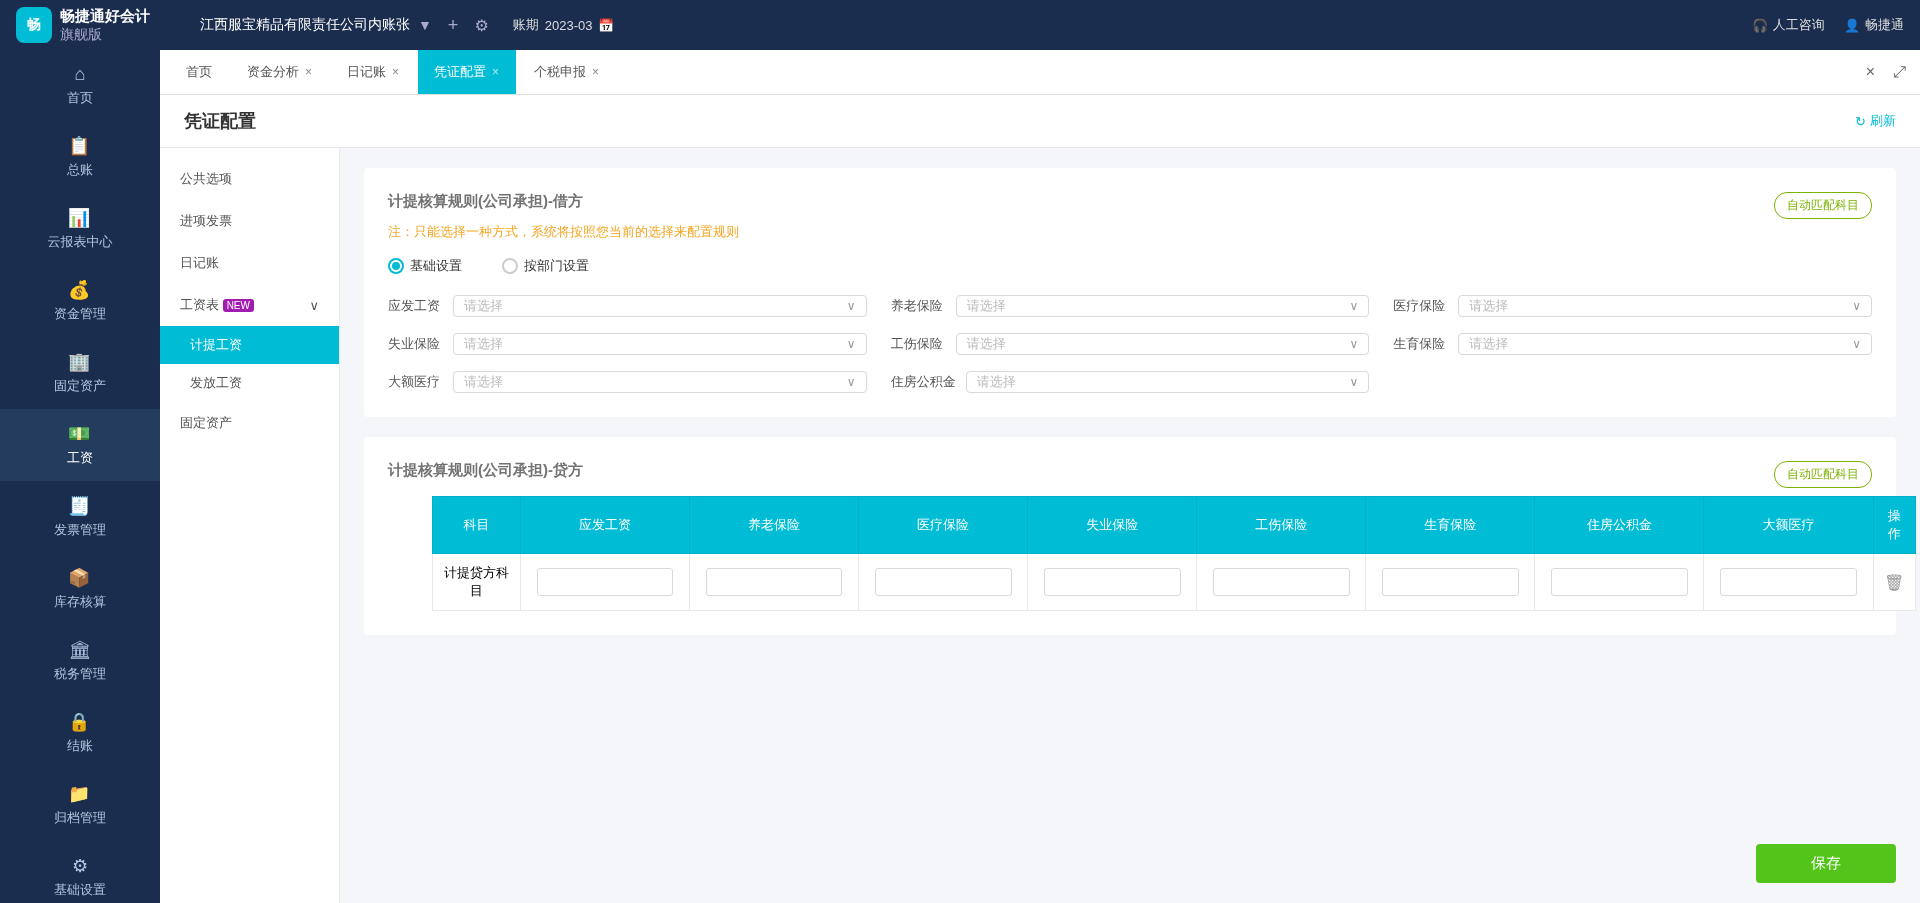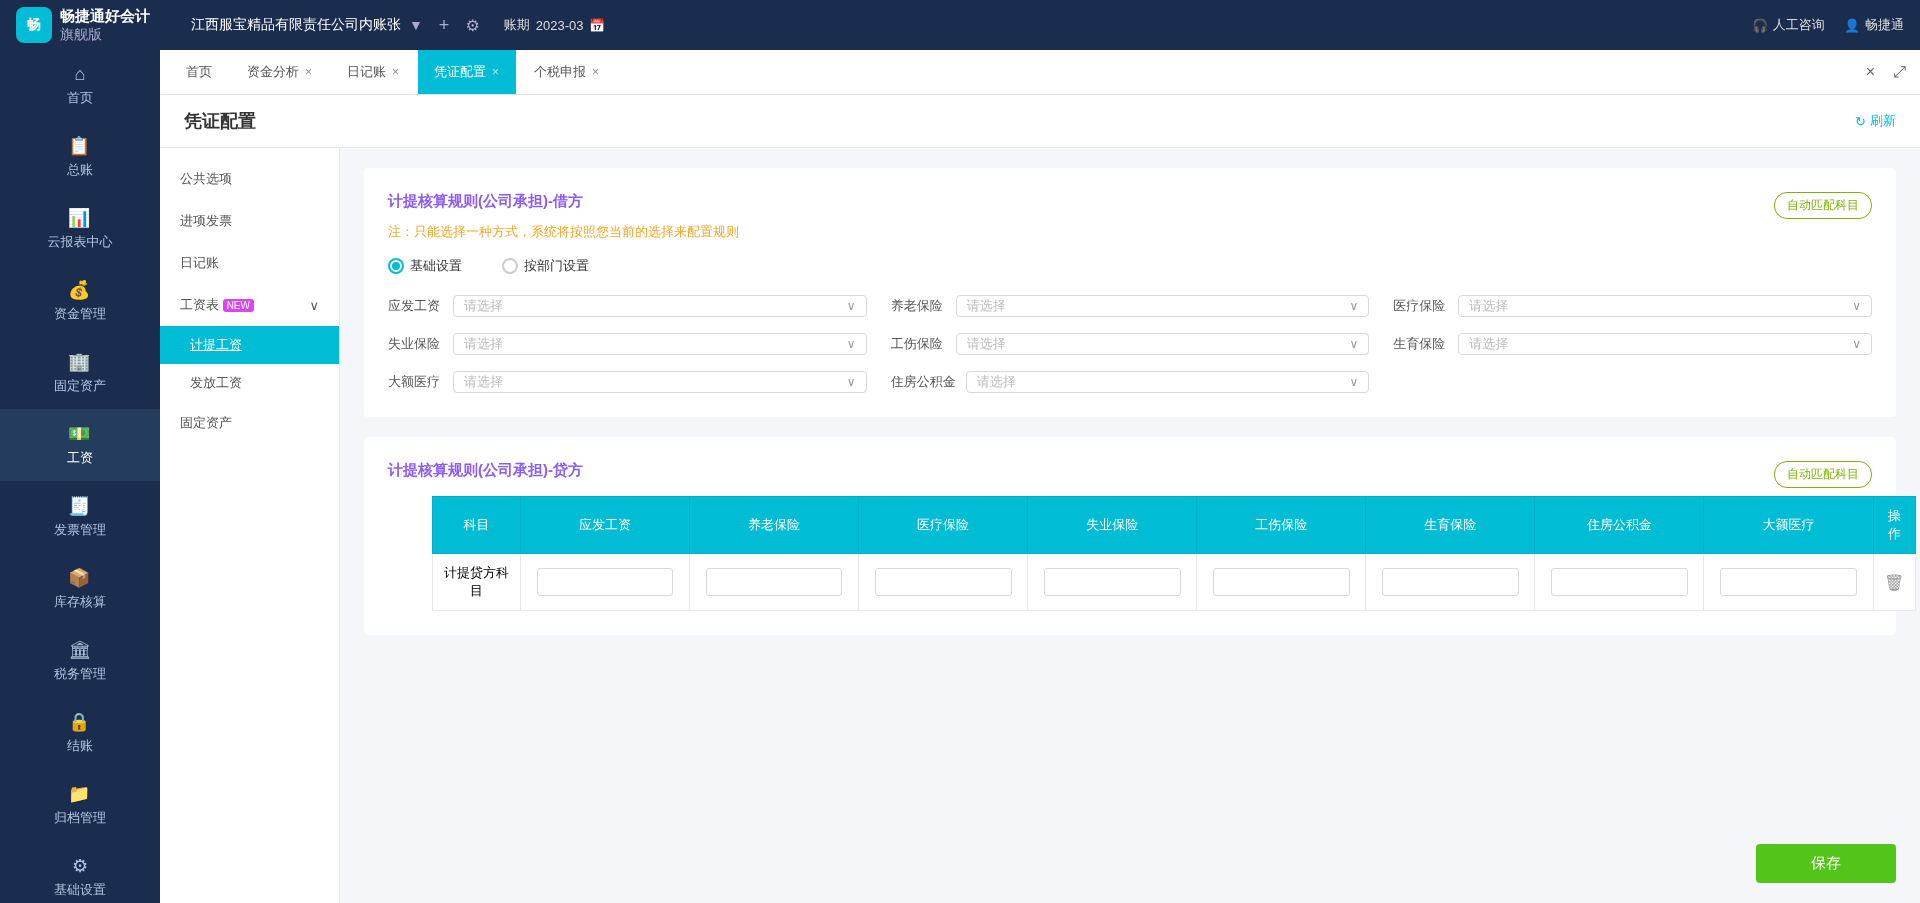--- a/index.html
+++ b/index.html
@@ -17,21 +17,21 @@
     .logo-area {
       display: flex; align-items: center; gap: 8px; min-width: 160px;
     }
     .logo-icon {
       width: 36px; height: 36px; background: #00bcd4; border-radius: 8px;
       display: flex; align-items: center; justify-content: center; color: white; font-size: 14px; font-weight: bold;
     }
     .logo-text { color: white; font-size: 15px; font-weight: bold; }
     .logo-sub { color: #aac; font-size: 14px; }
     .header-company {
-      color: white; font-size: 14px; margin-left: 15px; flex: 1;
+      color: white; font-size: 14px; margin-left: 24px; flex: 1;
       display: flex; align-items: center; gap: 8px;
     }
     .header-company span.arrow { color: #aac; }
     .header-actions {
       display: flex; align-items: center; gap: 20px; color: white; font-size: 13px;
     }
     .header-btn {
       display: flex; align-items: center; gap: 4px; cursor: pointer; color: #ddd;
     }
     .period-area {
@@ -94,39 +94,39 @@
     
     .sub-sidebar {
       width: 180px; background: white; border-right: 1px solid #e8e8e8;
       padding: 10px 0; flex-shrink: 0; overflow-y: auto;
     }
     .sub-item {
       padding: 12px 20px; font-size: 13px; color: #555; cursor: pointer; white-space: nowrap;
     }
     .sub-item.has-sub { display: flex; justify-content: space-between; align-items: center; }
     .sub-item .badge-new {
-      background: #d946ef; color: white; font-size: 10px; padding: 1px 4px; border-radius: 3px;
+      background: #a21caf; color: white; font-size: 10px; padding: 1px 4px; border-radius: 3px;
     }
     .sub-sub-item {
       padding: 10px 30px; font-size: 13px; color: #555; cursor: pointer;
     }
-    .sub-sub-item.active { color: white; background: #00bcd4; text-decoration: underline; }
+    .sub-sub-item.active { color: white; background: #00bcd4; }
 
     
     .main-panel {
       flex: 1; overflow-y: auto; padding: 20px 24px; background: #f5f6fa;
       position: relative;
     }
 
     
     .section {
       background: white; border-radius: 4px; padding: 24px; margin-bottom: 20px;
     }
     .section-title {
-      font-size: 15px; font-weight: bold; color: #8b5cf6; margin-bottom: 12px;
+      font-size: 15px; font-weight: bold; color: #737373; margin-bottom: 12px;
     }
     .notice-text {
       color: #f5a623; font-size: 13px; margin-bottom: 16px;
     }
 
     
     .radio-group {
       display: flex; gap: 40px; margin-bottom: 20px;
     }
     .radio-item {

